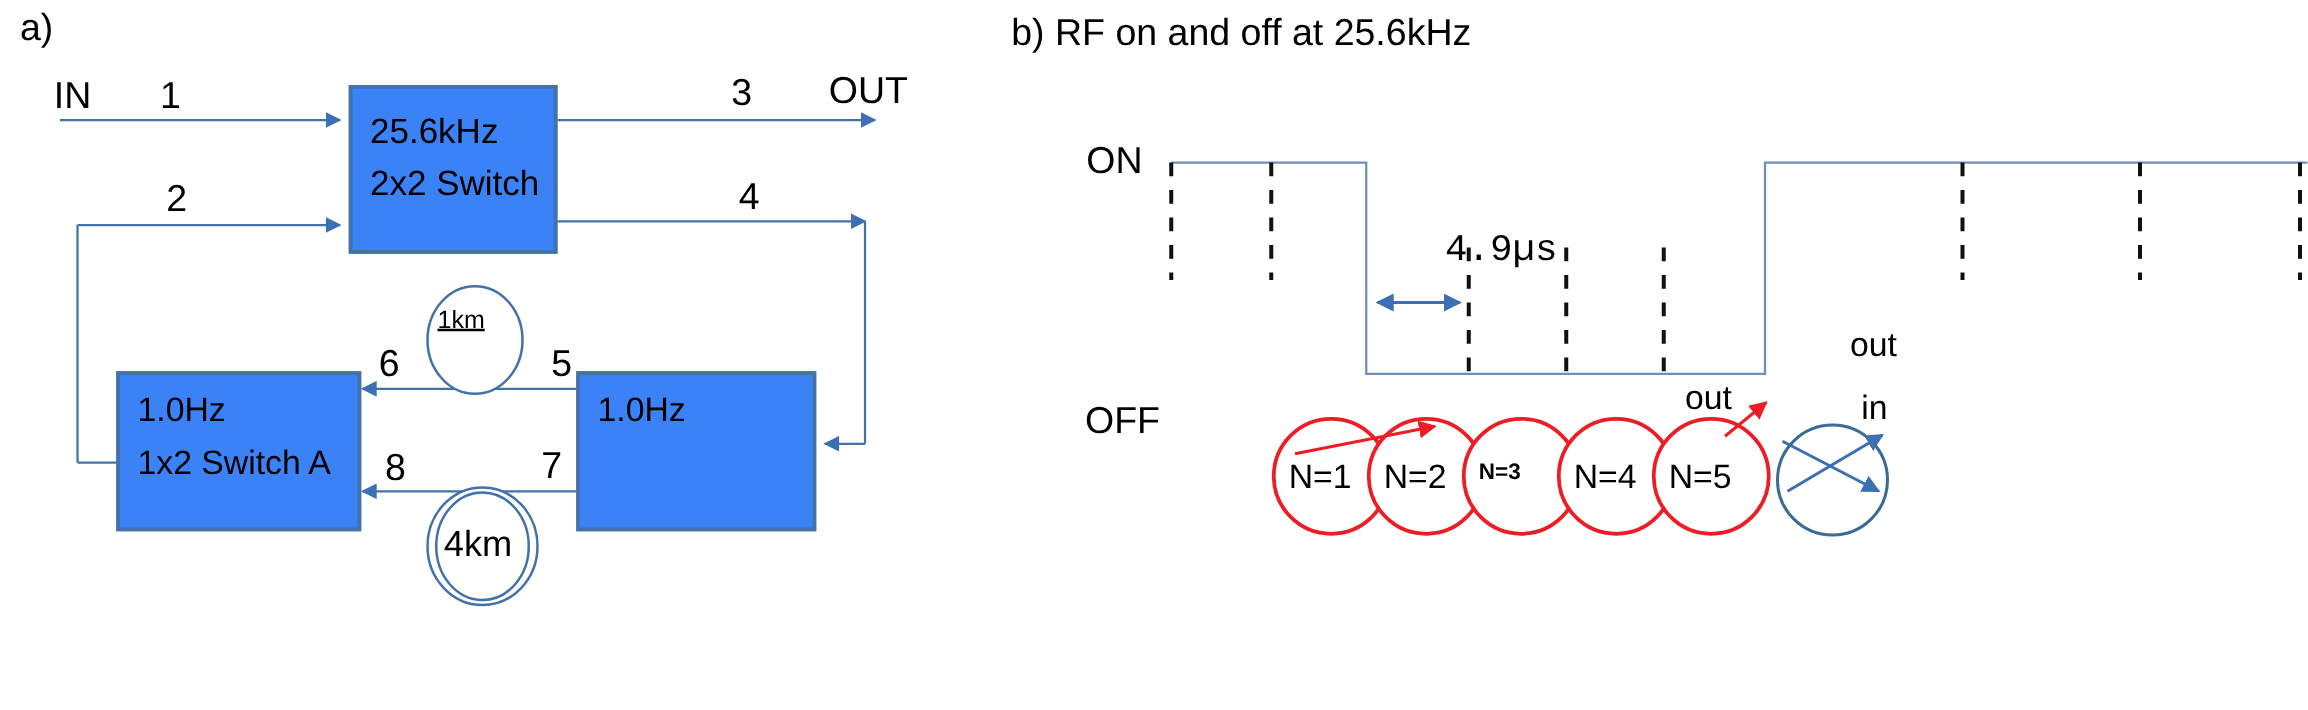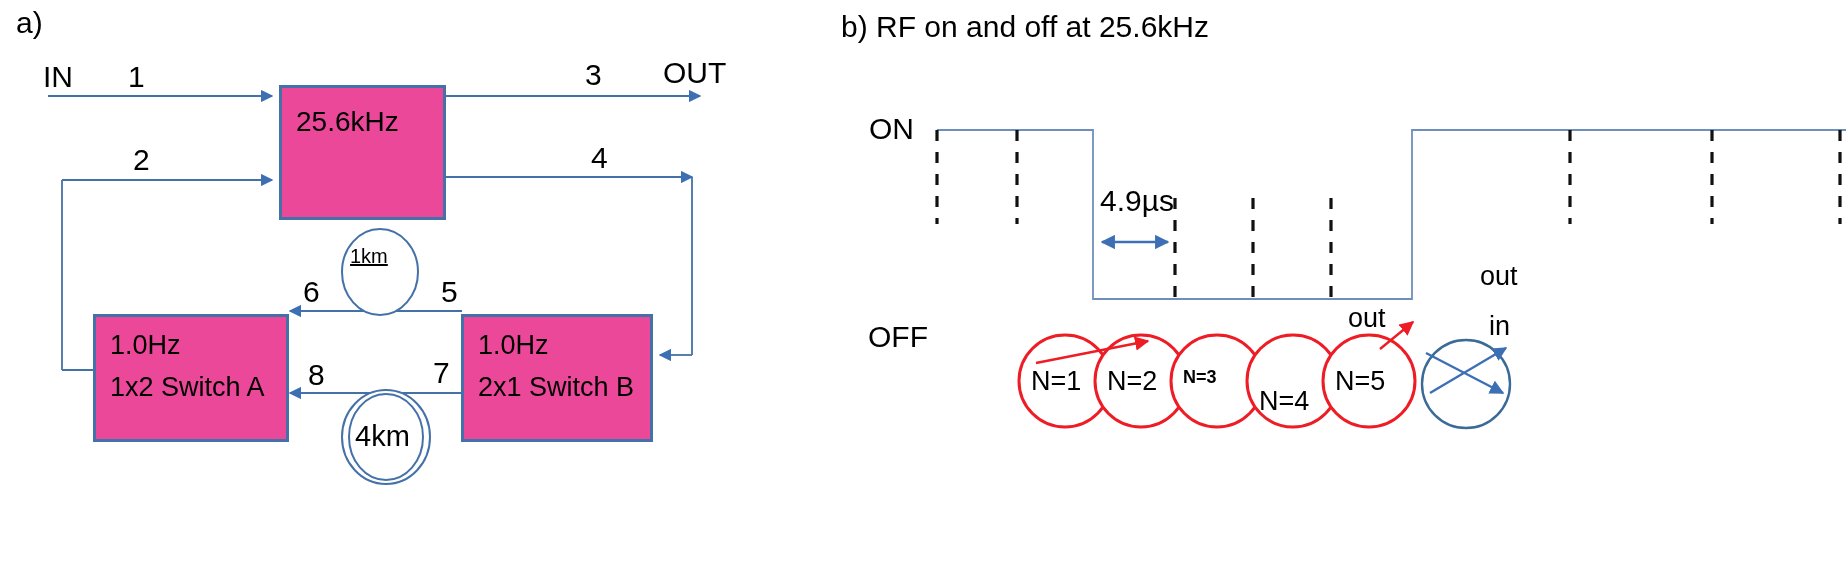--- a/index.html
+++ b/index.html
@@ -1,20 +1,20 @@
 <!DOCTYPE html>
 <html><head>
 <meta charset="utf-8">
 <style>
   html,body{margin:0;padding:0;background:#ffffff;}
   body{width:1846px;height:568px;font-family:"Liberation Sans",sans-serif;color:#000;overflow:hidden;}
   #root{position:relative;width:1846px;height:568px;}
   .lbl{position:absolute;white-space:nowrap;line-height:1;color:#000;}
   svg{position:absolute;left:0;top:0;overflow:visible;}
-  .blkbox{position:absolute;border:3px solid #4472a8;background:#ec4899;box-sizing:border-box;margin-top:17px;}
+  .blkbox{position:absolute;border:3px solid #4472a8;background:#3b82f6;box-sizing:border-box;}
   .blktext{position:absolute;left:14px;white-space:nowrap;}
 </style>
 </head>
 <body>
 
 <div id="root">
 
   <div class="lbl" style="left:16px;top:8px;font-size:30px;">a)</div>
 
   <svg width="1846" height="568">
@@ -49,53 +49,53 @@
       <path d="M462,393 L290,393" marker-end="url(#ar-blue)"></path>
     </g>
 
     <ellipse cx="380" cy="272" rx="38" ry="43" fill="#ffffff" stroke="#4472a8" stroke-width="2"></ellipse>
     <ellipse cx="386" cy="437" rx="44" ry="47" fill="#ffffff" stroke="#4472a8" stroke-width="2"></ellipse>
     <ellipse cx="386" cy="437" rx="37" ry="43" fill="none" stroke="#4472a8" stroke-width="2"></ellipse>
   </svg>
 
   <div class="blkbox" style="left:279px;top:68px;width:167px;height:135px;">
     <div class="blktext" style="top:18px;font-size:28px;">25.6kHz</div>
+    <div class="blktext" style="top:60px;font-size:28px;">2x2 Switch</div>
   </div>
 
   <div class="blkbox" style="left:93px;top:297px;width:196px;height:128px;">
     <div class="blktext" style="top:13px;font-size:27px;">1.0Hz</div>
     <div class="blktext" style="top:55px;font-size:27px;">1x2 Switch A</div>
   </div>
 
   <div class="blkbox" style="left:461px;top:297px;width:192px;height:128px;">
     <div class="blktext" style="top:13px;font-size:27px;">1.0Hz</div>
-    <div class="blktext" style="top:55px;font-size:27px;">2x1 Switch B</div>
   </div>
 
   <div class="lbl" style="left:350px;top:246px;font-size:20px;text-decoration:underline;">1km</div>
   <div class="lbl" style="left:355px;top:422px;font-size:29px;">4km</div>
 
   <div class="lbl" style="left:43px;top:62px;font-size:30px;">IN</div>
   <div class="lbl" style="left:663px;top:58px;font-size:30px;">OUT</div>
 
   <div class="lbl" style="left:128px;top:62px;font-size:30px;">1</div>
   <div class="lbl" style="left:133px;top:145px;font-size:30px;">2</div>
   <div class="lbl" style="left:585px;top:60px;font-size:30px;">3</div>
   <div class="lbl" style="left:591px;top:143px;font-size:30px;">4</div>
   <div class="lbl" style="left:441px;top:277px;font-size:30px;">5</div>
   <div class="lbl" style="left:303px;top:277px;font-size:30px;">6</div>
   <div class="lbl" style="left:433px;top:358px;font-size:30px;">7</div>
   <div class="lbl" style="left:308px;top:360px;font-size:30px;">8</div>
 
-  <div class="lbl" style="left:809px;top:12px;font-size:30px;margin-left:32px;">b) RF on and off at 25.6kHz</div>
+  <div class="lbl" style="left:809px;top:12px;font-size:30px;">b) RF on and off at 25.6kHz</div>
 
   <div class="lbl" style="left:869px;top:114px;font-size:30px;text-align:right;">ON</div>
   <div class="lbl" style="left:868px;top:274px;font-size:30px;margin-top:48px;">OFF</div>
 
-  <div class="lbl" style="left:1100px;top:186px;font-size:30px;">4.9µs</div>
+  <div class="lbl" style="left:1156px;top:186px;font-size:30px;font-family:Liberation Mono, monospace;">4.9µs</div>
 
   <svg width="1846" height="568">
 
     <g stroke="#6e8fbc" stroke-width="1.8" fill="none">
       <path d="M937,130 L1093,130 L1093,299 L1412,299 L1412,130 L1846,130"></path>
     </g>
 
     <g stroke="#111111" stroke-width="3.2" stroke-dasharray="11,11" fill="none">
       <path d="M937,130 L937,224"></path>
       <path d="M1017,130 L1017,224"></path>
@@ -124,20 +124,20 @@
     <path d="M1380,349 L1413,322" stroke="#ee1c24" stroke-width="2.4" fill="none" marker-end="url(#ar-red)"></path>
 
     <circle cx="1466" cy="384" r="44" fill="#ffffff" stroke="#3a6a96" stroke-width="2.4"></circle>
     <path d="M1426,353 L1503,393" stroke="#3d6fb4" stroke-width="2.4" fill="none" marker-end="url(#ar-blue-s)"></path>
     <path d="M1430,393 L1506,348" stroke="#3d6fb4" stroke-width="2.4" fill="none" marker-end="url(#ar-blue-s)"></path>
   </svg>
 
   <div class="lbl" style="left:1031px;top:368px;font-size:27px;">N=1</div>
   <div class="lbl" style="left:1107px;top:368px;font-size:27px;">N=2</div>
   <div class="lbl" style="left:1183px;top:368px;font-size:18px;font-weight:bold;">N=3</div>
-  <div class="lbl" style="left:1259px;top:368px;font-size:27px;margin-top:20px;">N=4</div>
+  <div class="lbl" style="left:1259px;top:368px;font-size:27px;">N=4</div>
   <div class="lbl" style="left:1335px;top:368px;font-size:27px;">N=5</div>
 
   <div class="lbl" style="left:1348px;top:305px;font-size:27px;">out</div>
   <div class="lbl" style="left:1480px;top:263px;font-size:27px;">out</div>
   <div class="lbl" style="left:1489px;top:313px;font-size:27px;">in</div>
 
 </div>
 
 </body></html>

